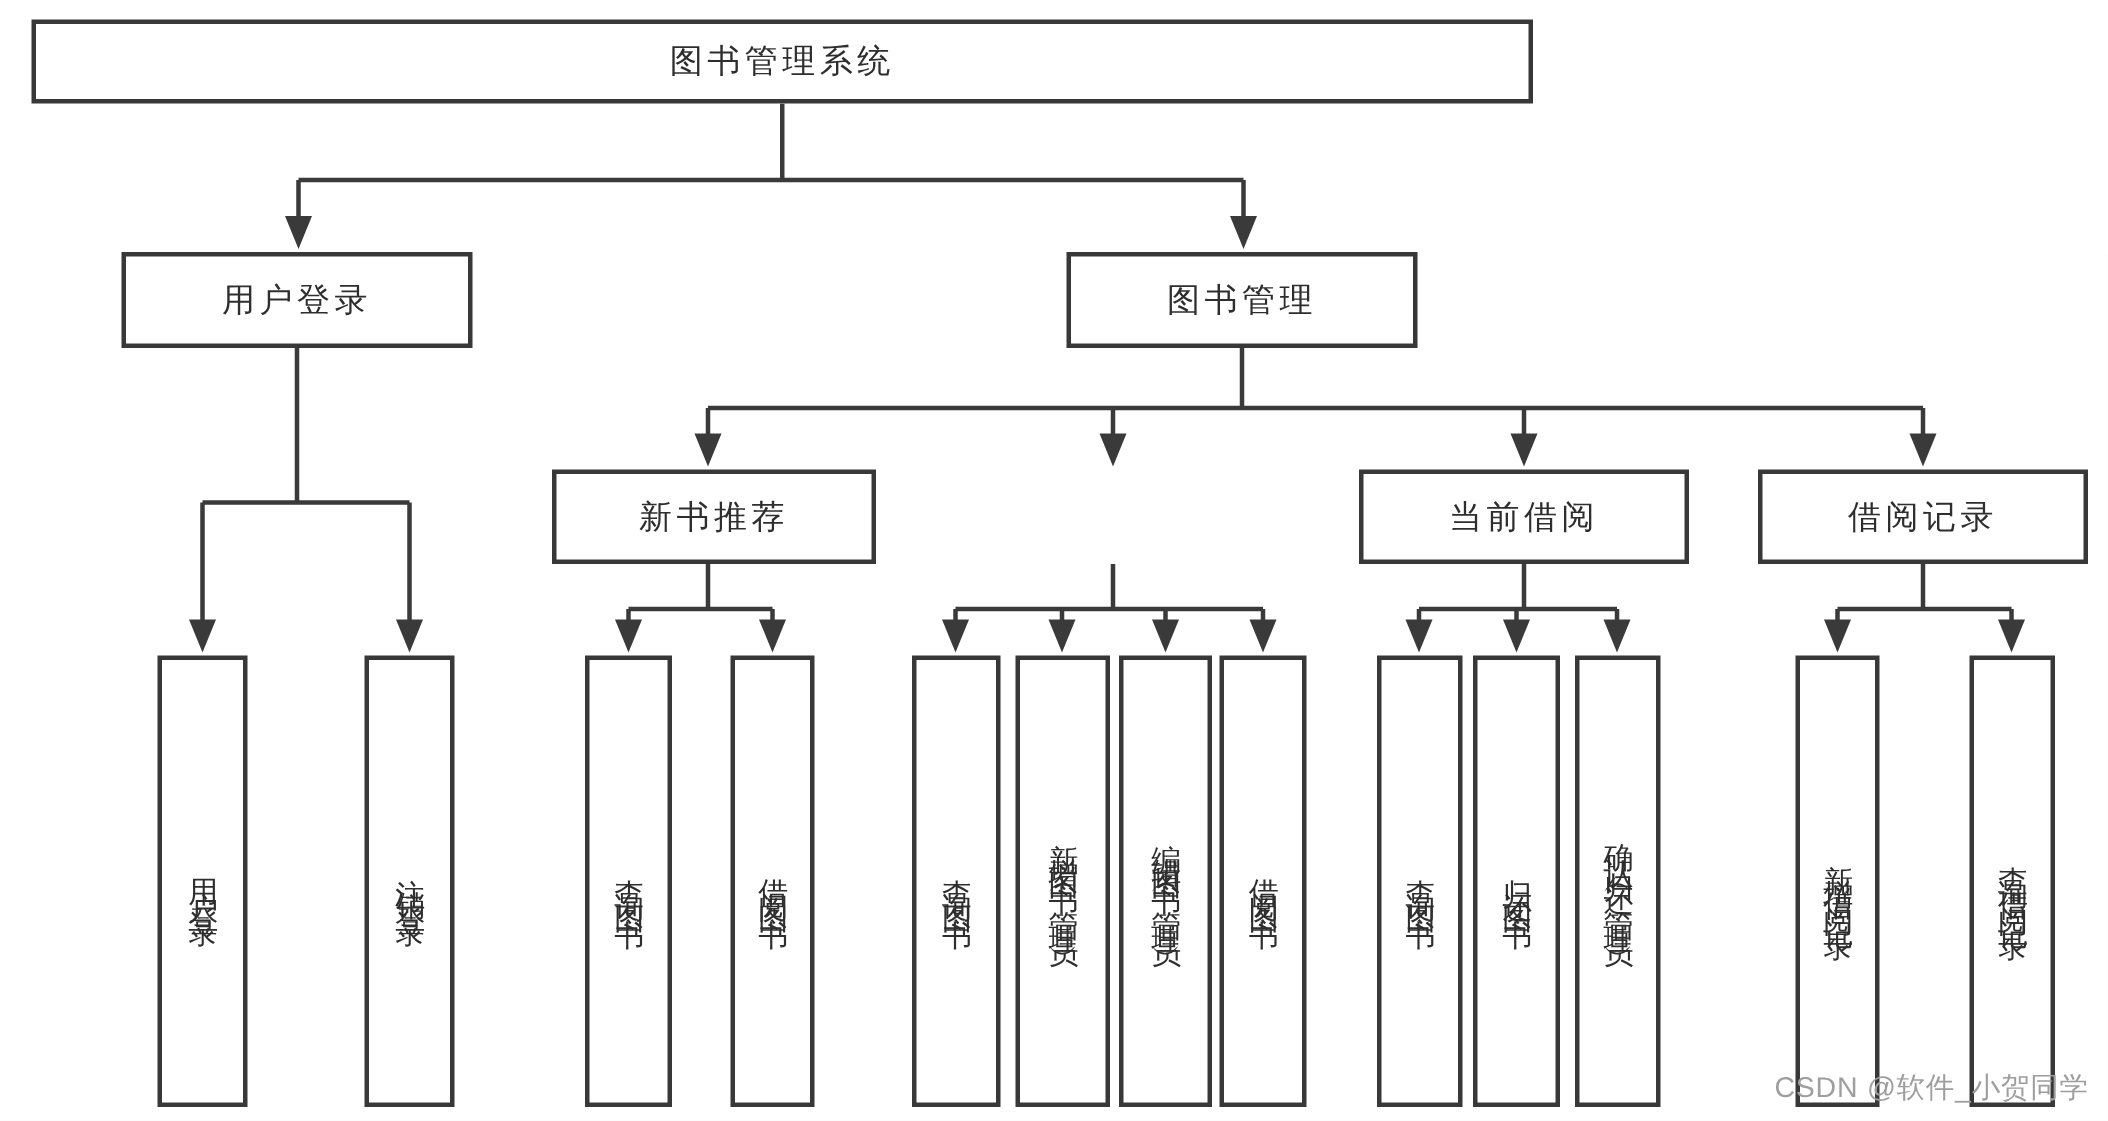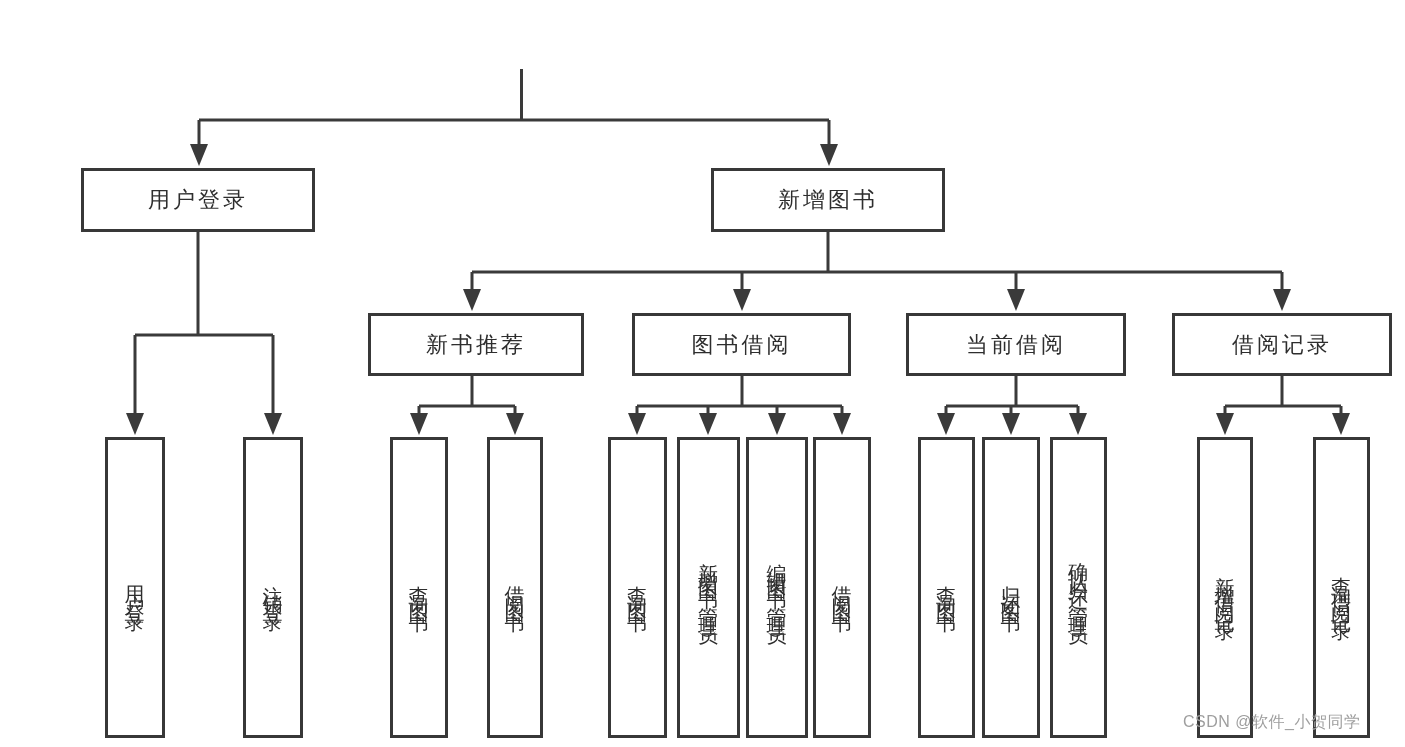--- a/index.html
+++ b/index.html
@@ -19,21 +19,21 @@
     display:flex;align-items:center;justify-content:center;
     text-align:center;
   }
   .h-box{font-size:22px;letter-spacing:3px;white-space:nowrap;}
   .v-box{
     writing-mode:vertical-rl;text-orientation:mixed;
     font-size:20px;letter-spacing:9px;line-height:1;
   }
   .watermark{
     position:absolute;left:1183px;top:712px;z-index:5;
-    font-size:16px;letter-spacing:0.5px;white-space:nowrap;
+    font-size:19px;letter-spacing:0.5px;white-space:nowrap;
     color:var(--watermark,#9e9e9e);
   }
 </style>
 </head>
 <body>
 
 <div class="stage">
 
   <svg class="connectors" viewBox="0 0 1405 747" xmlns="http://www.w3.org/2000/svg">
     <g>
@@ -71,26 +71,26 @@
       <polygon points="1002,413 1020,413 1011,435"></polygon>
       <polygon points="1069,413 1087,413 1078,435"></polygon>
     </g>
     <g>
       <path d="M1282 376 L1282 406 M1225 406 L1341 406 M1225 406 L1225 417 M1341 406 L1341 417"></path>
       <polygon points="1216,413 1234,413 1225,435"></polygon>
       <polygon points="1332,413 1350,413 1341,435"></polygon>
     </g>
   </svg>
 
+  <div class="box h-box" style="left:21px;top:13px;width:1001px;height:56px">图书管理系统</div>
 
   <div class="box h-box" style="left:81px;top:168px;width:234px;height:64px">用户登录</div>
-  <div class="box h-box" style="left:711px;top:168px;width:234px;height:64px">新增图书</div>
+  <div class="box h-box" style="left:711px;top:168px;width:234px;height:64px">图书管理</div>
 
   <div class="box h-box" style="left:368px;top:313px;width:216px;height:63px">新书推荐</div>
-  <div class="box h-box" style="left:632px;top:313px;width:219px;height:63px">图书借阅</div>
   <div class="box h-box" style="left:1172px;top:313px;width:220px;height:63px">借阅记录</div>
   <div class="box h-box" style="left:906px;top:313px;width:220px;height:63px">当前借阅</div>
 
   <div class="box v-box" style="left:105px;top:437px;width:60px;height:301px">用户登录</div>
   <div class="box v-box" style="left:243px;top:437px;width:60px;height:301px">注销登录</div>
 
   <div class="box v-box" style="left:390px;top:437px;width:58px;height:301px">查询图书</div>
   <div class="box v-box" style="left:487px;top:437px;width:56px;height:301px">借阅图书</div>
 
   <div class="box v-box" style="left:608px;top:437px;width:59px;height:301px">查询图书</div>

